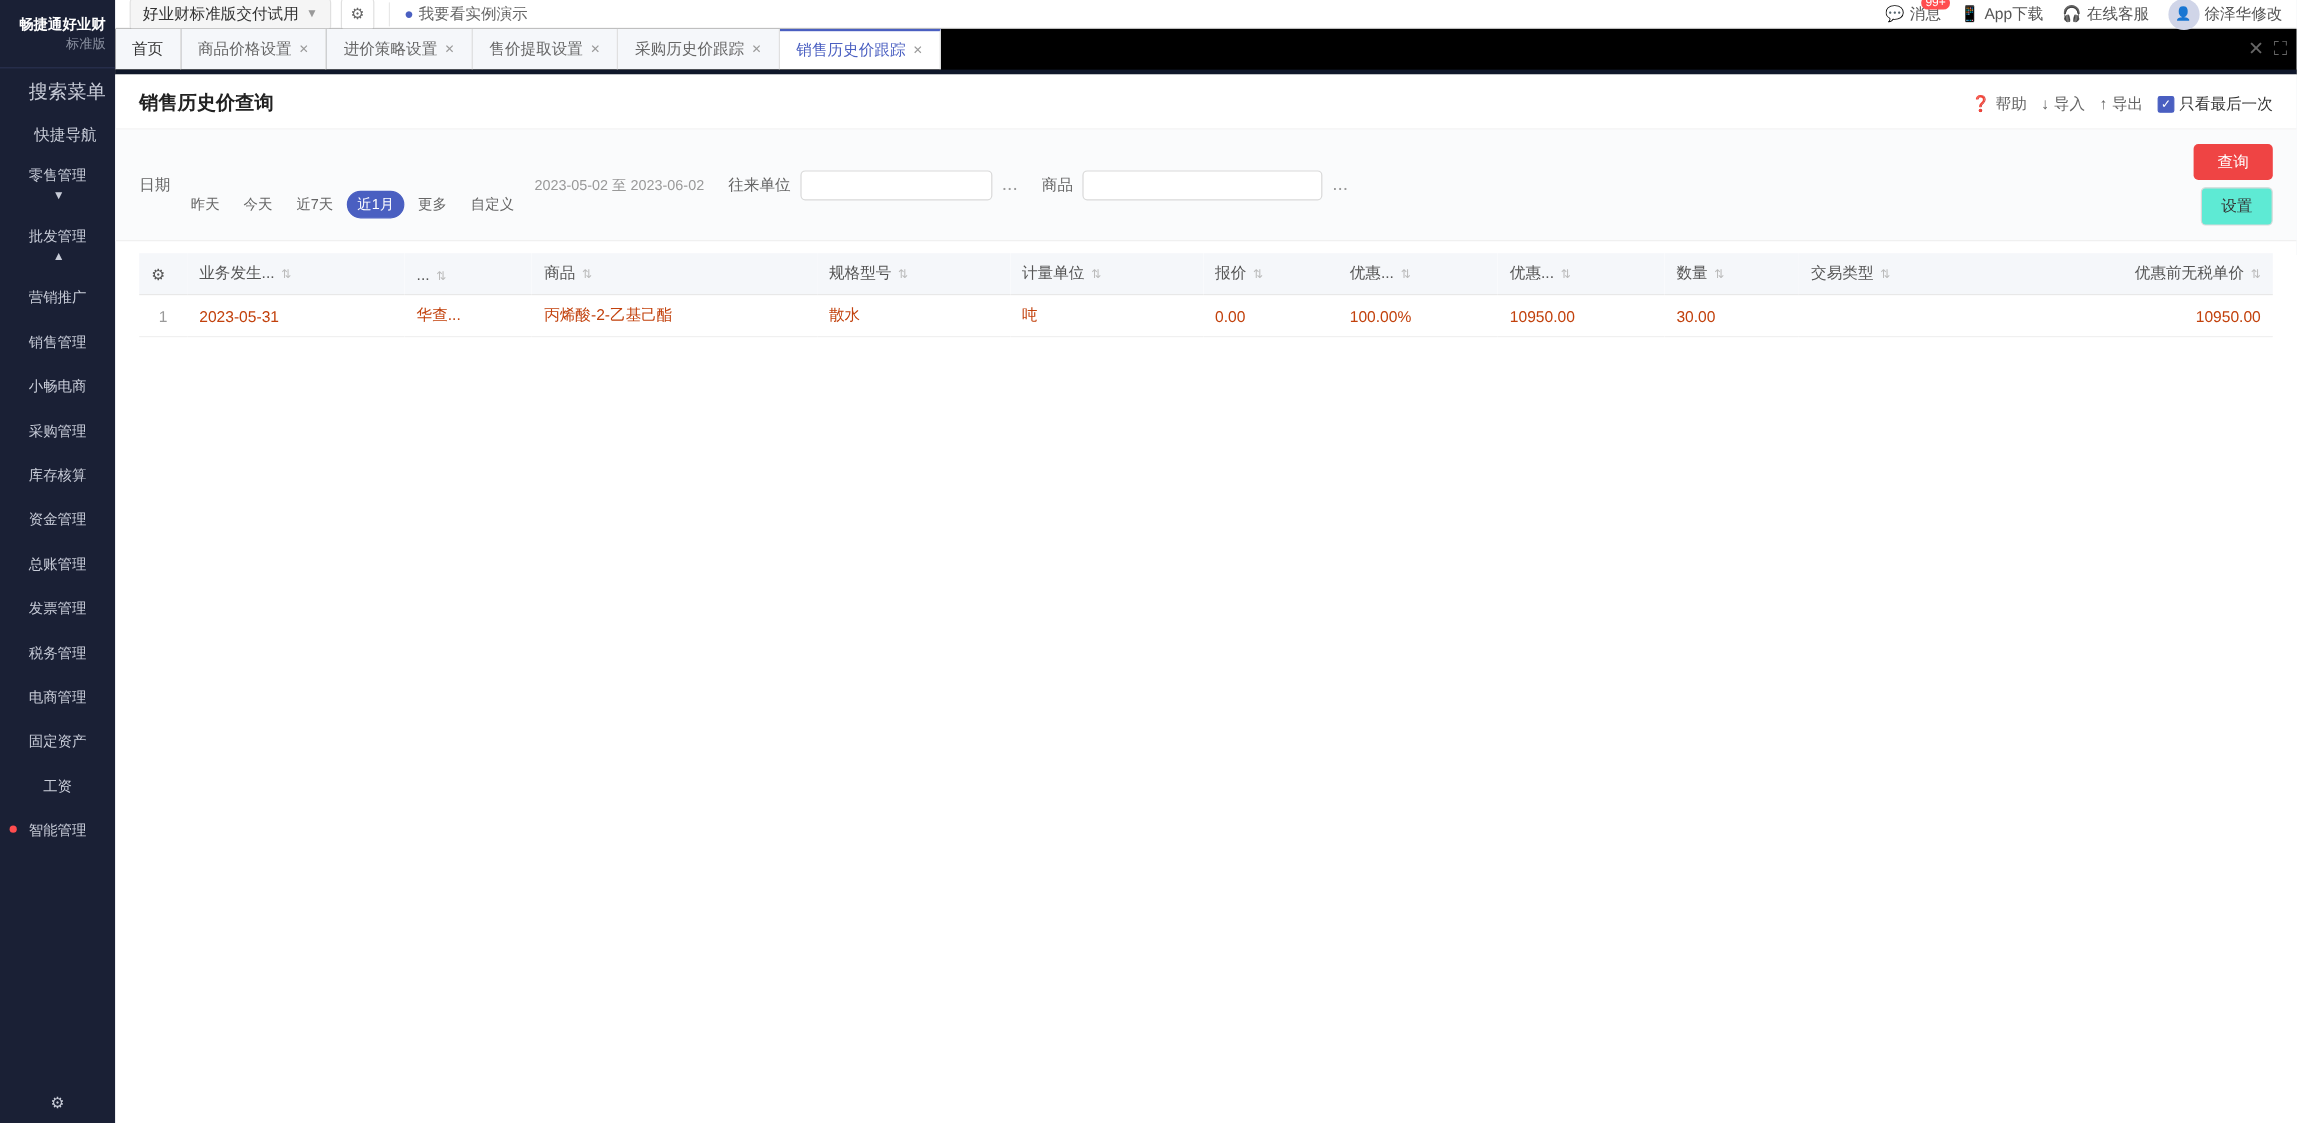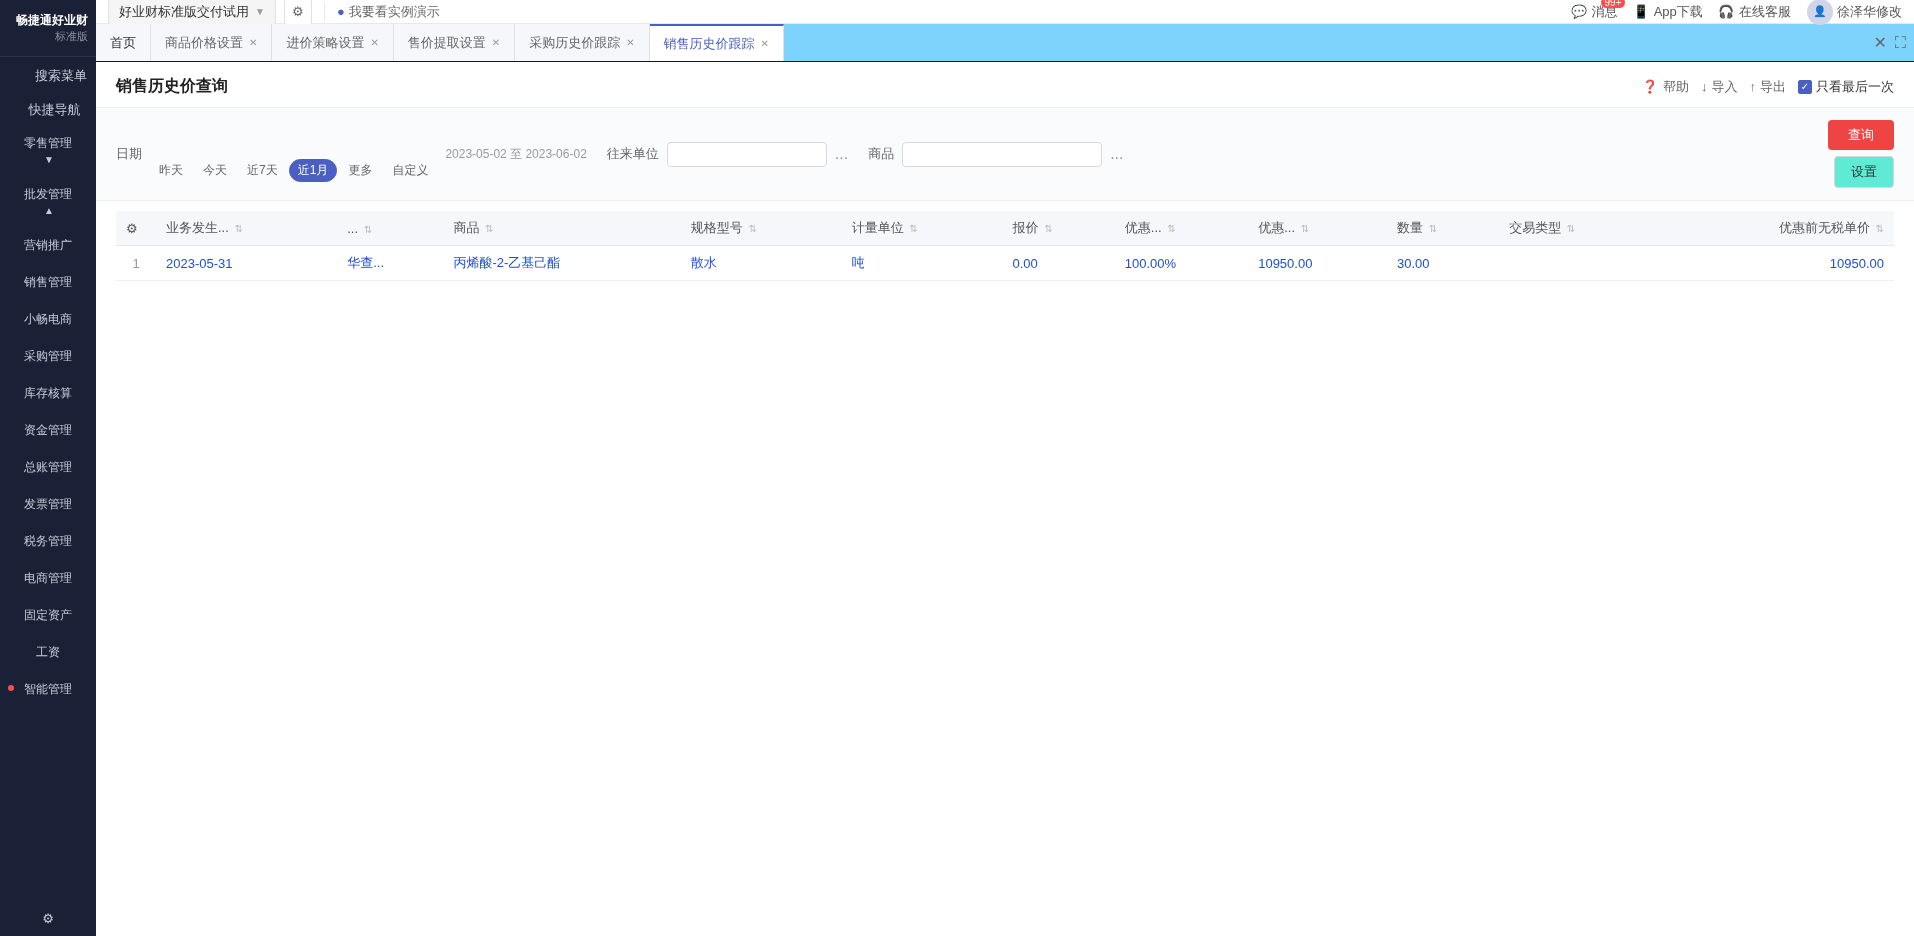--- a/index.html
+++ b/index.html
@@ -3,21 +3,21 @@
   <meta charset="utf-8">
   <style>
     * { box-sizing: border-box; margin: 0; padding: 0; }
     body { font-family: "Microsoft YaHei", "PingFang SC", Arial, sans-serif; font-size: 13px; background: #f0f2f5; color: #333; height: 936px; overflow: hidden; display: flex; }
 
     
     .sidebar { width: 96px; background: #1a2035; color: #c8ccd8; display: flex; flex-direction: column; height: 100vh; flex-shrink: 0; }
     .sidebar-logo { padding: 12px 8px; border-bottom: 1px solid #2a3150; text-align: right; }
     .sidebar-logo .logo-title { color: #fff; font-size: 12px; font-weight: bold; line-height: 1.4; }
     .sidebar-logo .logo-sub { color: #8a90a0; font-size: 11px; }
-    .sidebar-search { padding: 10px 8px; color: #c8ccd8; text-align: left; cursor: pointer; font-size: 13px; margin-left: 27px; }
+    .sidebar-search { padding: 10px 8px; color: #c8ccd8; text-align: right; cursor: pointer; font-size: 16px; }
     .sidebar-nav { padding: 6px 8px; color: #c8ccd8; text-align: center; cursor: pointer; font-size: 13px; margin-left: 13px; }
     .sidebar-item { padding: 10px 20px; text-align: center; cursor: pointer; font-size: 12px; color: #c8ccd8; position: relative; }
     .sidebar-item .dot { display: inline-block; width: 6px; height: 6px; background: #ff4d4f; border-radius: 50%; position: absolute; left: 8px; top: 14px; }
     .sidebar-bottom { margin-top: auto; padding: 10px 8px; text-align: center; cursor: pointer; color: #c8ccd8; }
 
     
     .main { flex: 1; display: flex; flex-direction: column; height: 100vh; overflow: hidden; }
 
     
     .topbar { height: 24px; background: #fff; display: flex; align-items: center; padding: 0 12px; border-bottom: 1px solid #e8e8e8; gap: 8px; }
@@ -25,21 +25,21 @@
     .topbar-app-selector .arrow { color: #999; font-size: 10px; }
     .topbar-settings-btn { width: 28px; height: 28px; display: flex; align-items: center; justify-content: center; border: 1px solid #e0e0e0; border-radius: 4px; cursor: pointer; color: #666; background: #fff; }
     .topbar-divider { width: 1px; height: 20px; background: #e8e8e8; margin: 0 4px; }
     .topbar-demo { display: flex; align-items: center; gap: 4px; color: #666; font-size: 13px; cursor: pointer; }
     .topbar-right { margin-left: auto; display: flex; align-items: center; gap: 16px; }
     .topbar-right-item { display: flex; align-items: center; gap: 4px; cursor: pointer; color: #555; font-size: 13px; position: relative; }
     .badge { background: #ff4d4f; color: #fff; border-radius: 10px; padding: 0 4px; font-size: 10px; position: absolute; top: -6px; right: -8px; min-width: 18px; text-align: center; }
     .topbar-avatar { width: 26px; height: 26px; background: #d0d5e8; border-radius: 50%; display: flex; align-items: center; justify-content: center; color: #666; font-size: 11px; }
 
     
-    .tabbar { height: 38px; background: #7dd3fc; display: flex; align-items: stretch; border-bottom: 1px solid #0f172a; overflow-x: auto; justify-content: flex-end; }
+    .tabbar { height: 38px; background: #000000; display: flex; align-items: stretch; border-bottom: 4px solid #0f172a; overflow-x: auto; justify-content: flex-end; }
     .tabbar::-webkit-scrollbar { display: none; }
     .tab { display: flex; align-items: center; gap: 6px; padding: 0 14px; cursor: pointer; font-size: 13px; color: #666; border-right: 1px solid #e0e0e0; white-space: nowrap; background: #f5f7fa; }
     .tab.active { background: #fff; color: #4a5fc1; border-top: 2px solid #4a5fc1; }
     .tab.home { color: #333; }
     .tab .close-icon { color: #999; font-size: 10px; cursor: pointer; }
     .tabbar-controls { margin-left: auto; display: flex; align-items: center; padding: 0 8px; gap: 8px; }
     .tabbar-controls .ctrl-btn { cursor: pointer; color: #666; font-size: 16px; }
 
     
     .content { flex: 1; background: #fff; overflow-y: auto; display: flex; flex-direction: column; }
@@ -65,21 +65,21 @@
     .query-btn { background: #ef4444; color: #fff; border: none; border-radius: 4px; padding: 6px 20px; font-size: 13px; cursor: pointer; }
     .settings-btn { background: #5eead4; color: #333; border: 1px solid #d9d9d9; border-radius: 4px; padding: 6px 16px; font-size: 13px; cursor: pointer; }
 
     
     .table-container { padding: 10px 20px; flex: 1; overflow-x: auto; }
     table { width: 100%; border-collapse: collapse; font-size: 13px; }
     thead tr { background: #f5f7fa; }
     th { padding: 8px 10px; text-align: left; color: #555; font-weight: 500; border-bottom: 1px solid #e8e8e8; white-space: nowrap; position: relative; }
     th.sortable { cursor: pointer; }
     th .sort-icon { color: #bbb; font-size: 10px; margin-left: 2px; }
-    td { padding: 8px 10px; border-bottom: 1px solid #f0f0f0; color: #1d4ed8; white-space: nowrap; }
+    td { padding: 8px 10px; border-bottom: 1px solid #f0f0f0; color: #c2410c; white-space: nowrap; }
     .row-num { color: #999; text-align: center; width: 30px; }
   </style>
 </head>
 <body>
 
 <div class="sidebar">
   <div class="sidebar-logo">
     <div class="logo-title">畅捷通好业财</div>
     <div class="logo-sub">标准版</div>
   </div>

